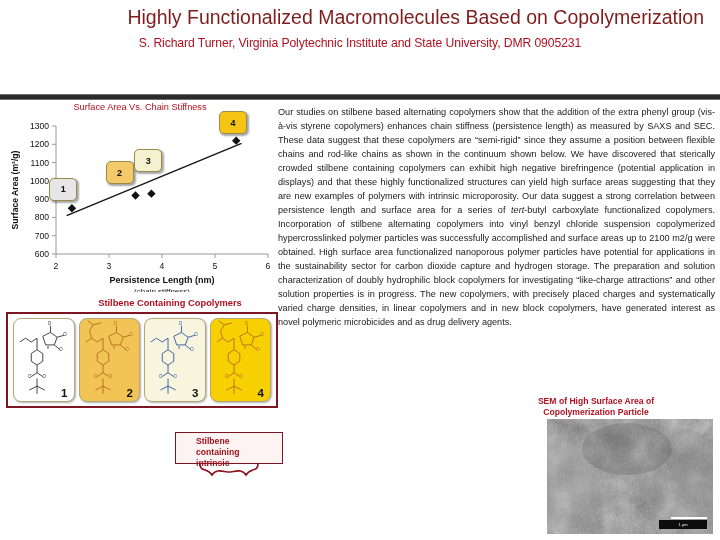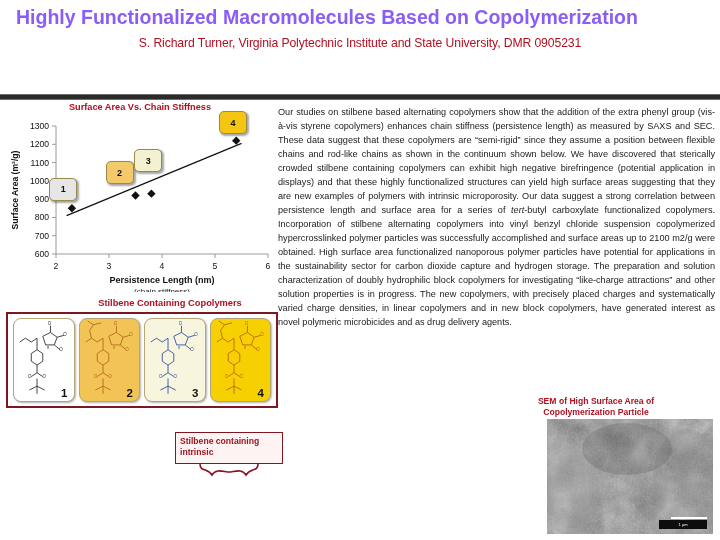--- a/index.html
+++ b/index.html
@@ -15,26 +15,26 @@
     font-family: "Liberation Sans", sans-serif;
     color: #000;
   }
 
   
   .header {
     position: absolute;
     left: 0; top: 0; width: 720px;
   }
   .title {
-    text-align: left;
+    text-align: right;
     font-size: 19.5px;
     line-height: 23px;
-    color: #8b5cf6;
+    color: #7f1d1d;
     padding: 6px 16px 0 16px;
-    font-weight: 700;
+    font-weight: 400;
   }
   .authors {
     text-align: center;
     font-size: 12.2px;
     font-weight: normal;
     color: #b01020;
     padding-top: 7px;
     letter-spacing: -0.1px;
   }
   .divider {
@@ -48,21 +48,21 @@
 
   
   .chart-wrap {
     position: absolute;
     left: 4px; top: 102px;
     width: 272px; height: 192px;
   }
   .chart-title {
     text-align: center;
     font-size: 9.2px;
-    font-weight: bold;
+    font-weight: normal;
     color: #b01020;
     margin-bottom: 2px;
   }
   .chart-svg { display: block; }
 
   .ylabel {
     font-size: 8.6px;
     font-weight: bold;
     fill: #111;
   }
@@ -144,21 +144,21 @@
     left: 218px; top: 410px;
     width: 0; height: 0;
   }
   .stilbene-box {
     position: absolute;
     left: 175px; top: 432px;
     width: 108px; height: 32px;
     border: 1.6px solid #7d1622;
     background: #fdf3f3;
     box-sizing: border-box;
-    padding: 3px 4px;
+    padding: 3px 20px;
     font-size: 8.6px;
     font-weight: bold;
     color: #a0141f;
     line-height: 11px;
   }
 
   
   .timeline-wrap {
     position: absolute;
     left: 0; top: 420px;

